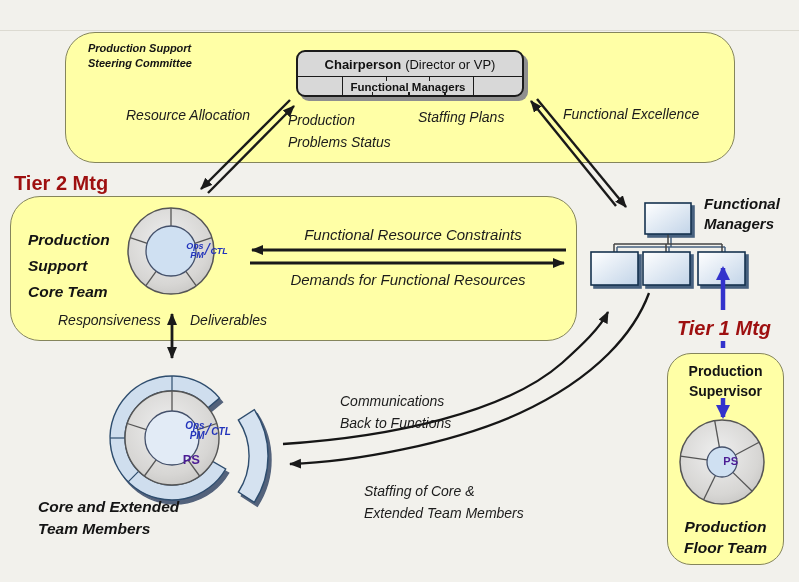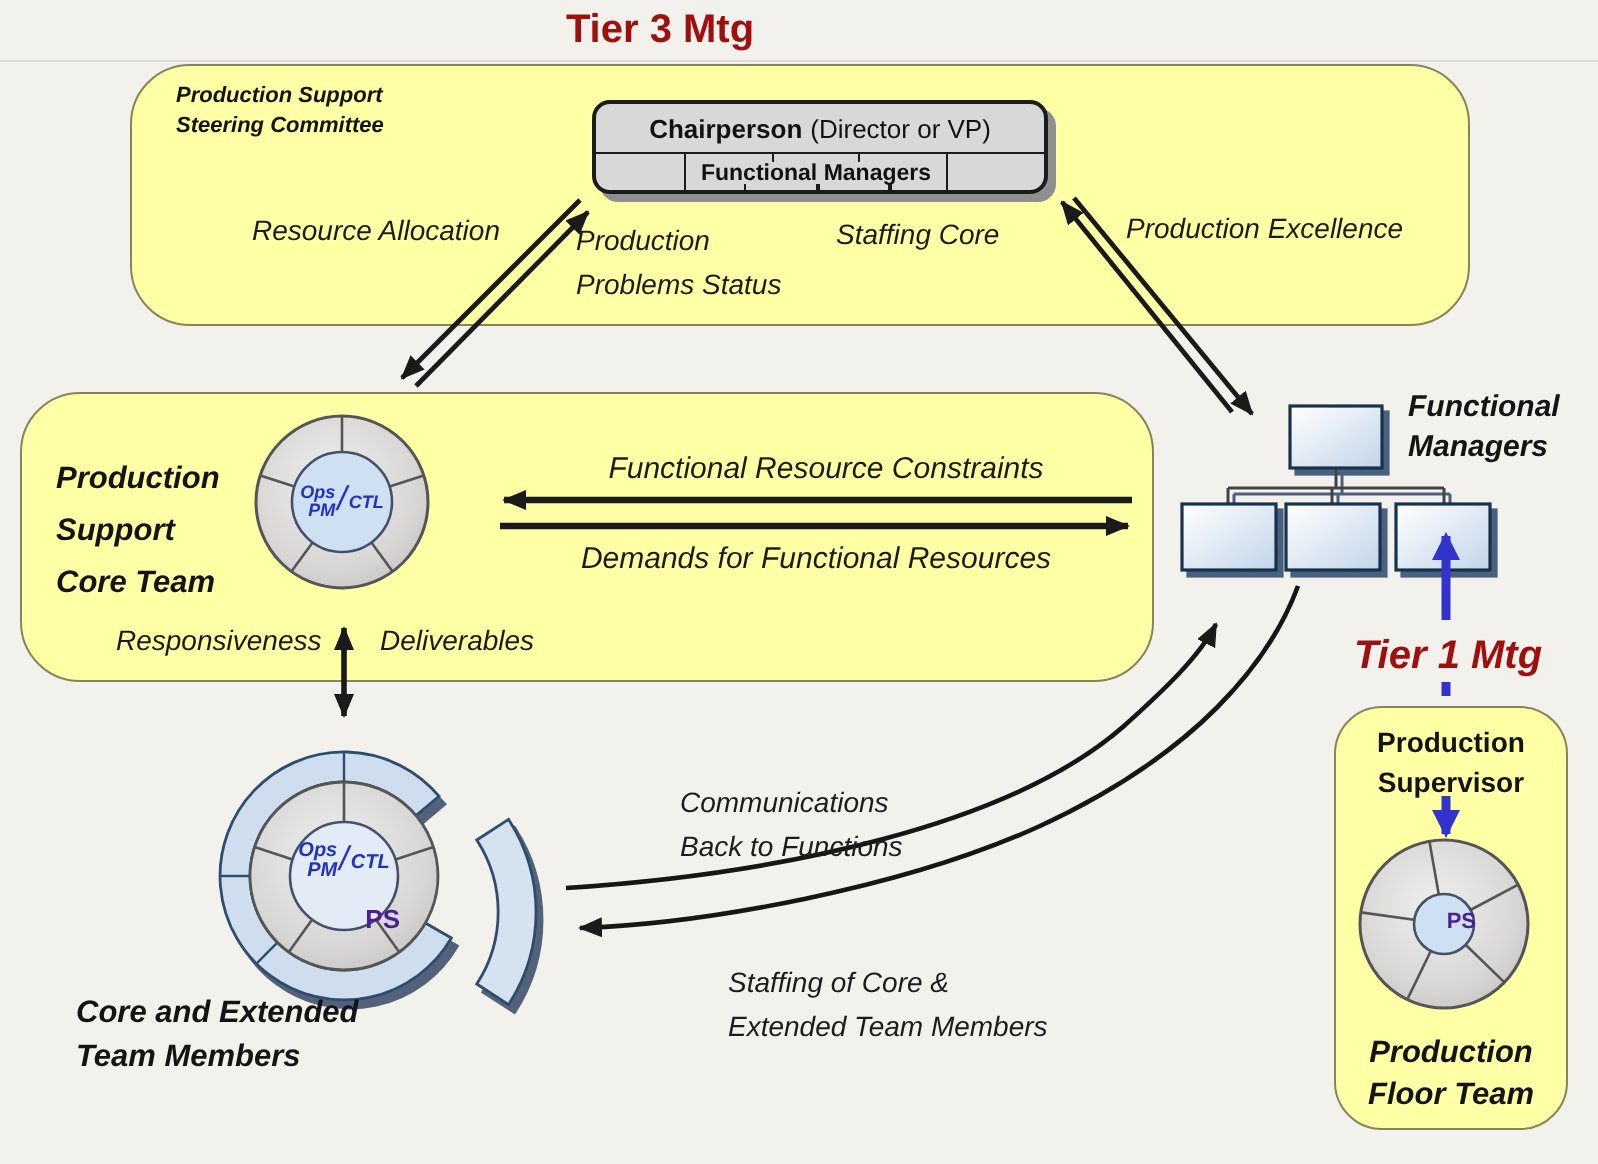--- a/index.html
+++ b/index.html
@@ -23,21 +23,21 @@
   .chair-bottom{position:relative;height:19px;display:flex;}
   .cell{box-sizing:border-box;height:100%;}
   .cell.left{width:45px;border-right:1.5px solid #1b1b1b;}
   .cell.mid{flex:1;position:relative;display:flex;align-items:center;justify-content:center;
     font-size:11.5px;font-weight:bold;color:#111;border-right:1.5px solid #1b1b1b;}
   .cell.right{width:48px;}
   .tick{position:absolute;width:1.5px;height:4px;background:#1b1b1b;}
   .tick.top{top:0;} .tick.bot{bottom:0;}
   
   .wheel-text{position:absolute;display:flex;align-items:center;justify-content:center;
-    color:#2233bb;font-weight:bold;font-style:italic;z-index:5;}
+    color:#2233bb;font-weight:bold;font-style:italic;z-index:5;padding-left:36px;}
   .wheel-text .col{display:flex;flex-direction:column;align-items:flex-end;line-height:1.05;}
   .wheel-text .slash{font-size:17px;font-weight:normal;margin:0 1px 2px 1px;}
   .ps-label{position:absolute;color:#4c1d95;font-weight:bold;text-align:right;z-index:5;}
 </style>
 </head>
 <body>
 
 <div class="canvas">
 
   <div class="top-rule"></div>
@@ -156,21 +156,20 @@
         <path d="M719.4,447.2 L714.7,420.6"></path>
         <path d="M735.2,455.0 L759.1,442.3"></path>
         <path d="M732.8,472.4 L752.2,491.2"></path>
         <path d="M715.4,475.5 L703.6,499.8"></path>
         <path d="M707.1,459.9 L680.4,456.2"></path>
       </g>
       <circle cx="722" cy="462" r="15" fill="#cfe0f2" stroke="#44516b" stroke-width="1.3"></circle>
     </g>
   </svg>
 
-  <div class="tier-title txt-layer" style="left:250px;top:4px;width:160px;">Tier 3 Mtg</div>
   <div class="abs hd ml txt-layer" style="left:88px;top:41px;font-size:11px;line-height:1.35;">Production Support
 Steering Committee</div>
 
   <div class="chair-box txt-layer">
     <div class="chair-top">
       <span class="b">Chairperson</span>
       <span>(Director or VP)</span>
     </div>
     <div class="chair-bottom">
       <div class="cell left"></div>
@@ -182,23 +181,24 @@
         <i class="tick bot" style="left:78%;"></i>
         <span>Functional Managers</span>
       </div>
       <div class="cell right"></div>
     </div>
   </div>
 
   <div class="lbl txt-layer" style="left:126px;top:107px;">Resource Allocation</div>
   <div class="lbl ml txt-layer" style="left:288px;top:109px;line-height:1.6;">Production
 Problems Status</div>
-  <div class="lbl txt-layer" style="left:418px;top:109px;">Staffing Core</div>
-  <div class="lbl txt-layer" style="left:563px;top:106px;">Production Excellence</div>
-
+  <div class="lbl txt-layer" style="left:418px;top:109px;">Staffing Plans</div>
+  <div class="lbl txt-layer" style="left:563px;top:106px;">Functional Excellence</div>
+
+  <div class="tier-title txt-layer" style="left:14px;top:172px;width:110px;text-align:left;">Tier 2 Mtg</div>
   <div class="abs hd ml txt-layer" style="left:28px;top:227px;font-size:15.5px;line-height:1.68;">Production
 Support
 Core Team</div>
   <div class="lbl txt-layer" style="left:263px;top:226px;width:300px;text-align:center;font-size:15px;">Functional Resource Constraints</div>
   <div class="lbl txt-layer" style="left:258px;top:271px;width:300px;text-align:center;font-size:15px;">Demands for Functional Resources</div>
   <div class="lbl txt-layer" style="left:58px;top:312px;">Responsiveness</div>
   <div class="lbl txt-layer" style="left:190px;top:312px;">Deliverables</div>
 
   <div class="wheel-text" style="left:146px;top:236px;width:50px;height:30px;font-size:9px;">
     <span class="col">

